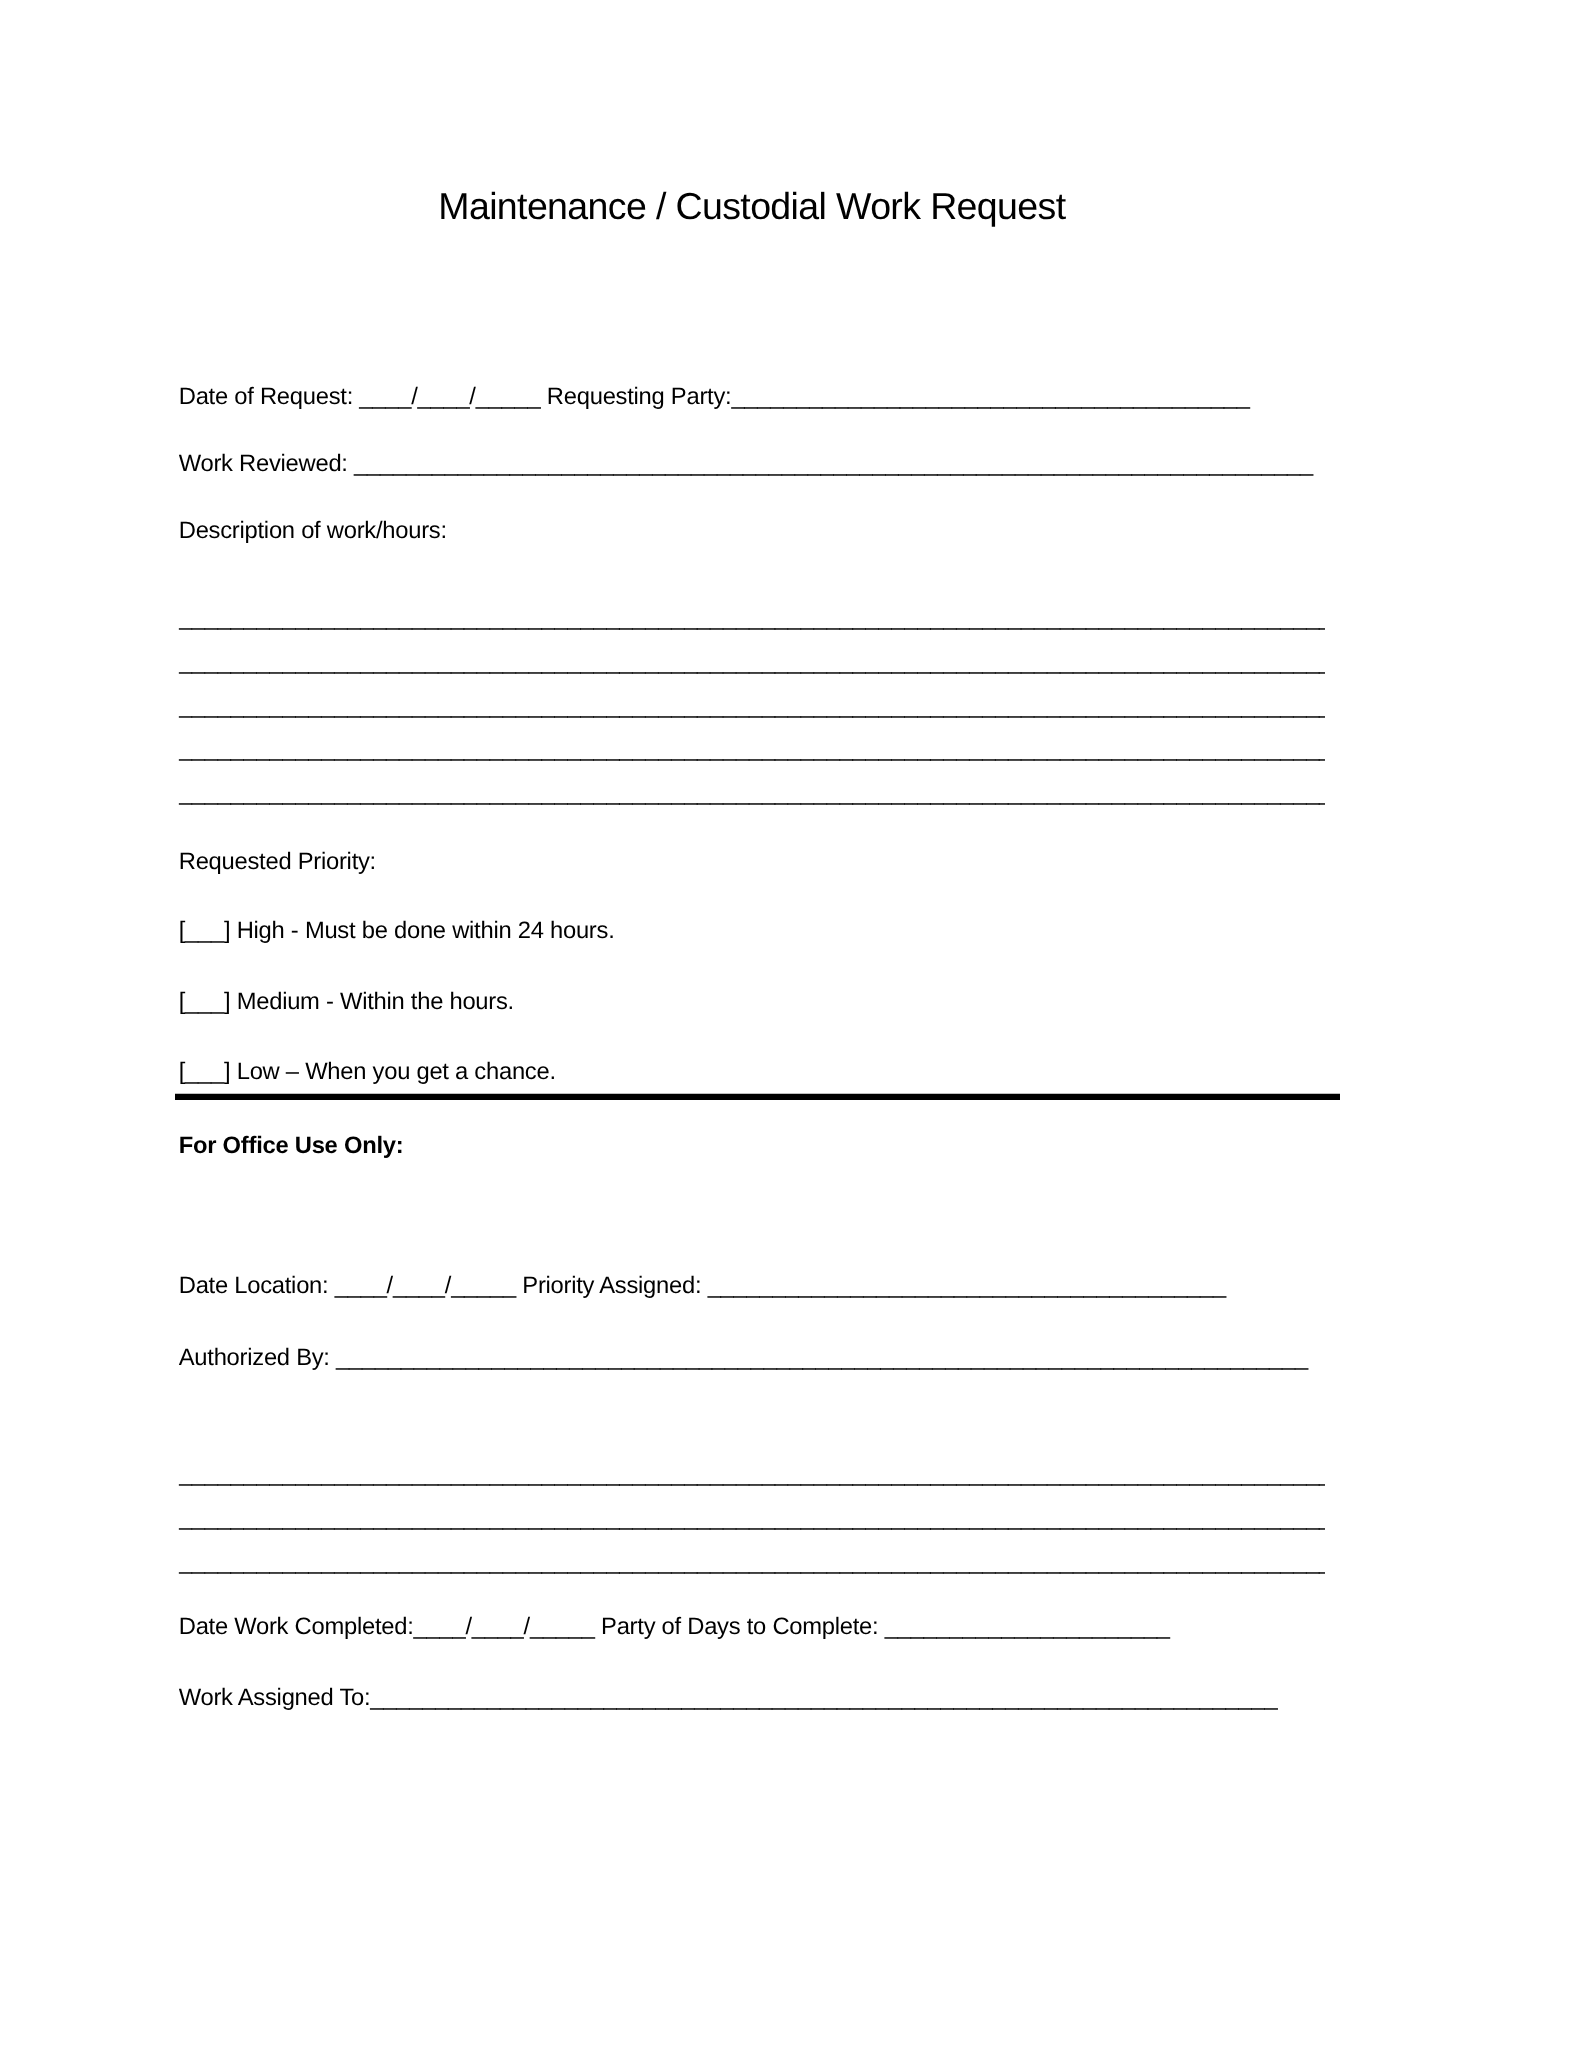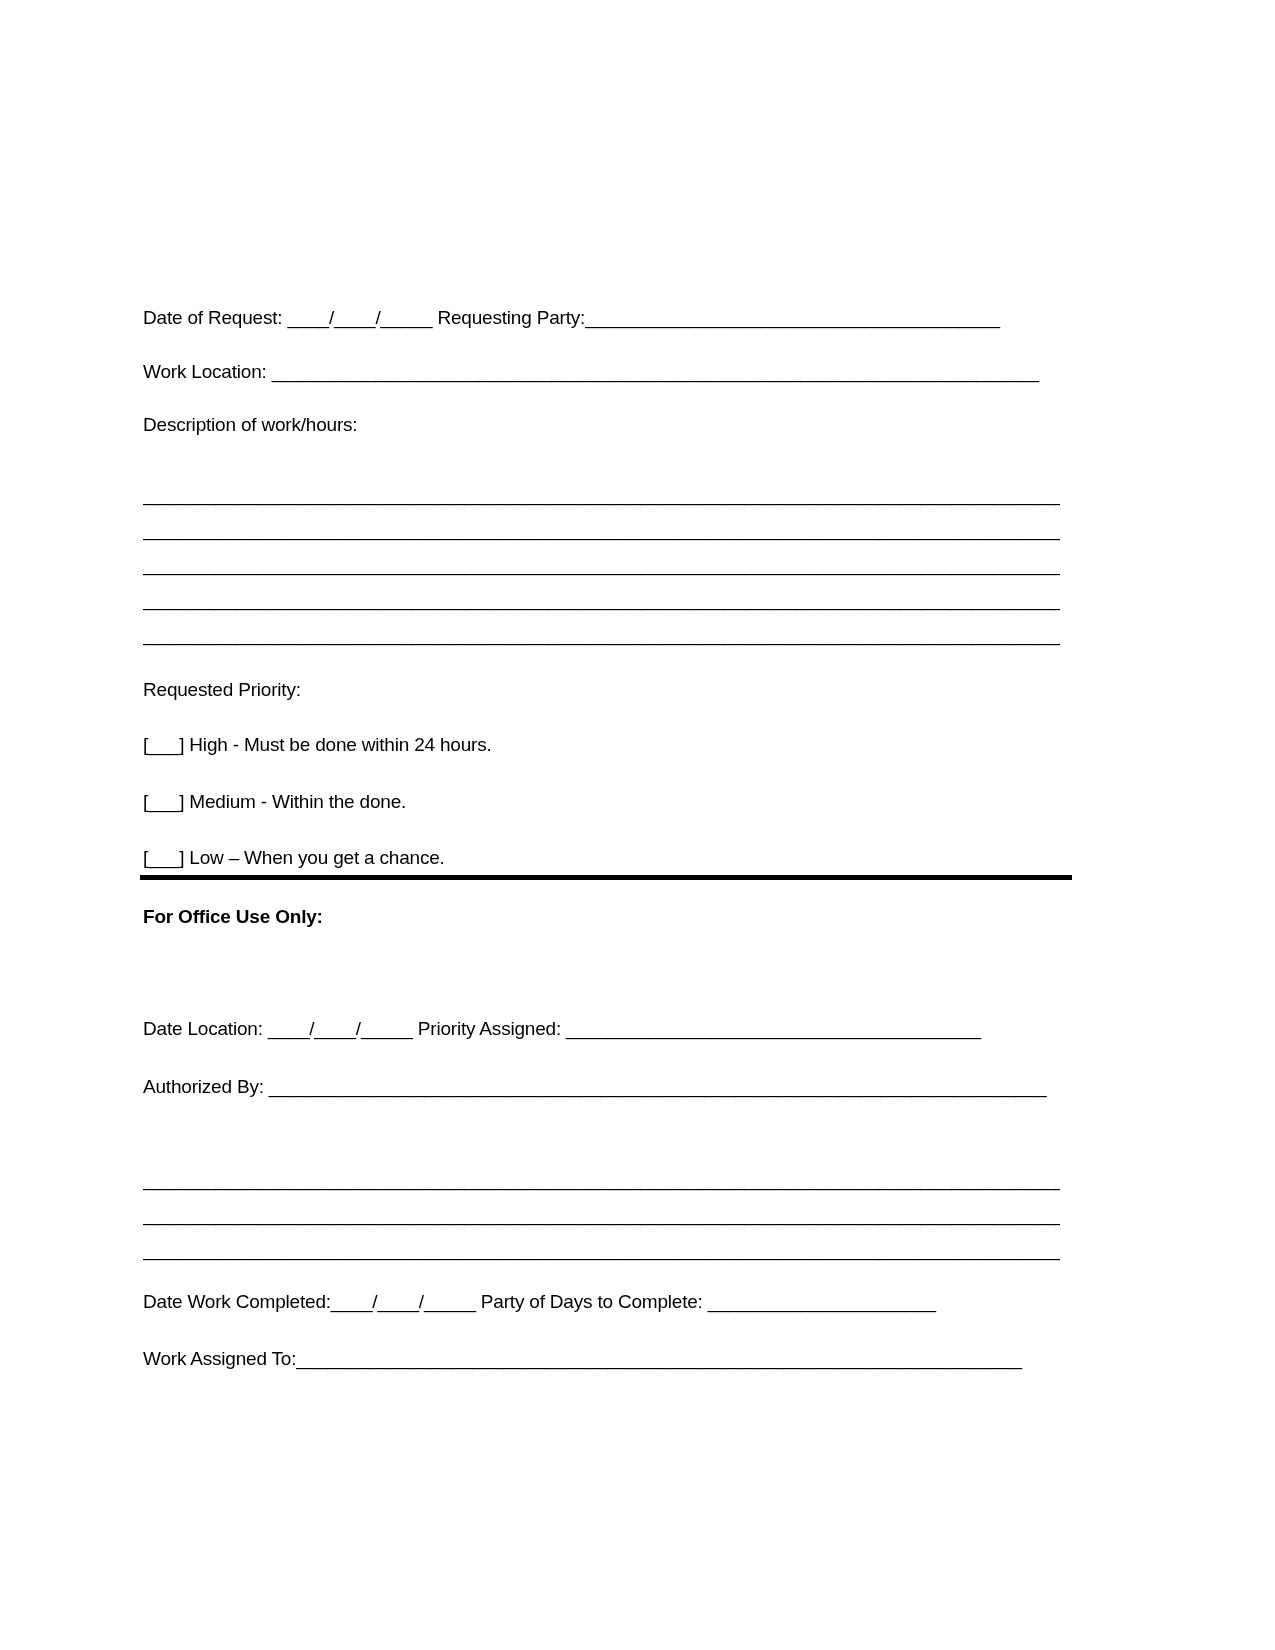--- a/index.html
+++ b/index.html
@@ -18,38 +18,39 @@
   .bold{font-weight:bold;}
   .rule{
     position:absolute;left:140px;top:875px;width:932px;height:5px;background:#000000;
   }
 </style>
 </head>
 <body>
 
 <div class="page">
 
+  <div class="title">Maintenance / Custodial Work Request</div>
 
   <div class="line" style="top:306px"><span>Date of Request: </span><span>____/____/_____</span><span> Requesting Party:</span><span>________________________________________</span></div>
 
-  <div class="line" style="top:360px"><span>Work Location: </span><span>__________________________________________________________________________</span></div>
+  <div class="line" style="top:360px"><span>Work Reviewed: </span><span>__________________________________________________________________________</span></div>
 
   <div class="line" style="top:413px">Description of work/hours:</div>
 
   <div class="line" style="top:483px">__________________________________________________________________________________________</div>
   <div class="line" style="top:518px">__________________________________________________________________________________________</div>
   <div class="line" style="top:553px">__________________________________________________________________________________________</div>
   <div class="line" style="top:588px">__________________________________________________________________________________________</div>
   <div class="line" style="top:623px">__________________________________________________________________________________________</div>
 
   <div class="line" style="top:678px">Requested Priority:</div>
 
   <div class="line" style="top:733px"><span>[___]</span><span> High - Must be done within 24 hours.</span></div>
 
-  <div class="line" style="top:790px"><span>[___]</span><span> Medium - Within the done.</span></div>
+  <div class="line" style="top:790px"><span>[___]</span><span> Medium - Within the hours.</span></div>
 
   <div class="line" style="top:846px"><span>[___]</span><span> Low – When you get a chance.</span></div>
 
   <div class="rule"></div>
 
   <div class="line bold" style="top:905px">For Office Use Only:</div>
 
   <div class="line" style="top:1017px"><span>Date Location: </span><span>____/____/_____</span><span> Priority Assigned: </span><span>________________________________________</span></div>
 
   <div class="line" style="top:1075px"><span>Authorized By: </span><span>___________________________________________________________________________</span></div>

